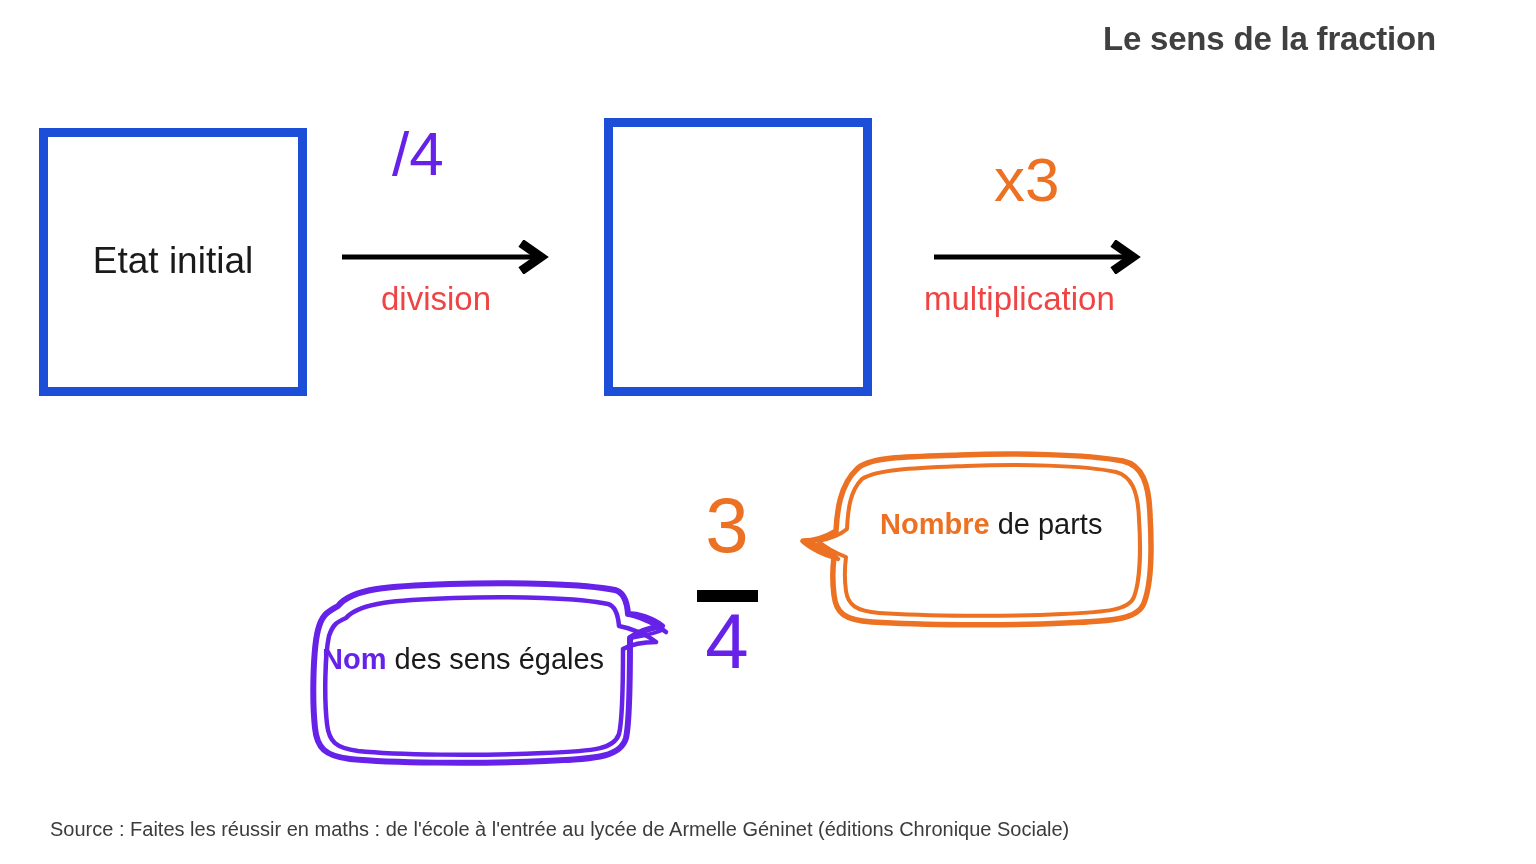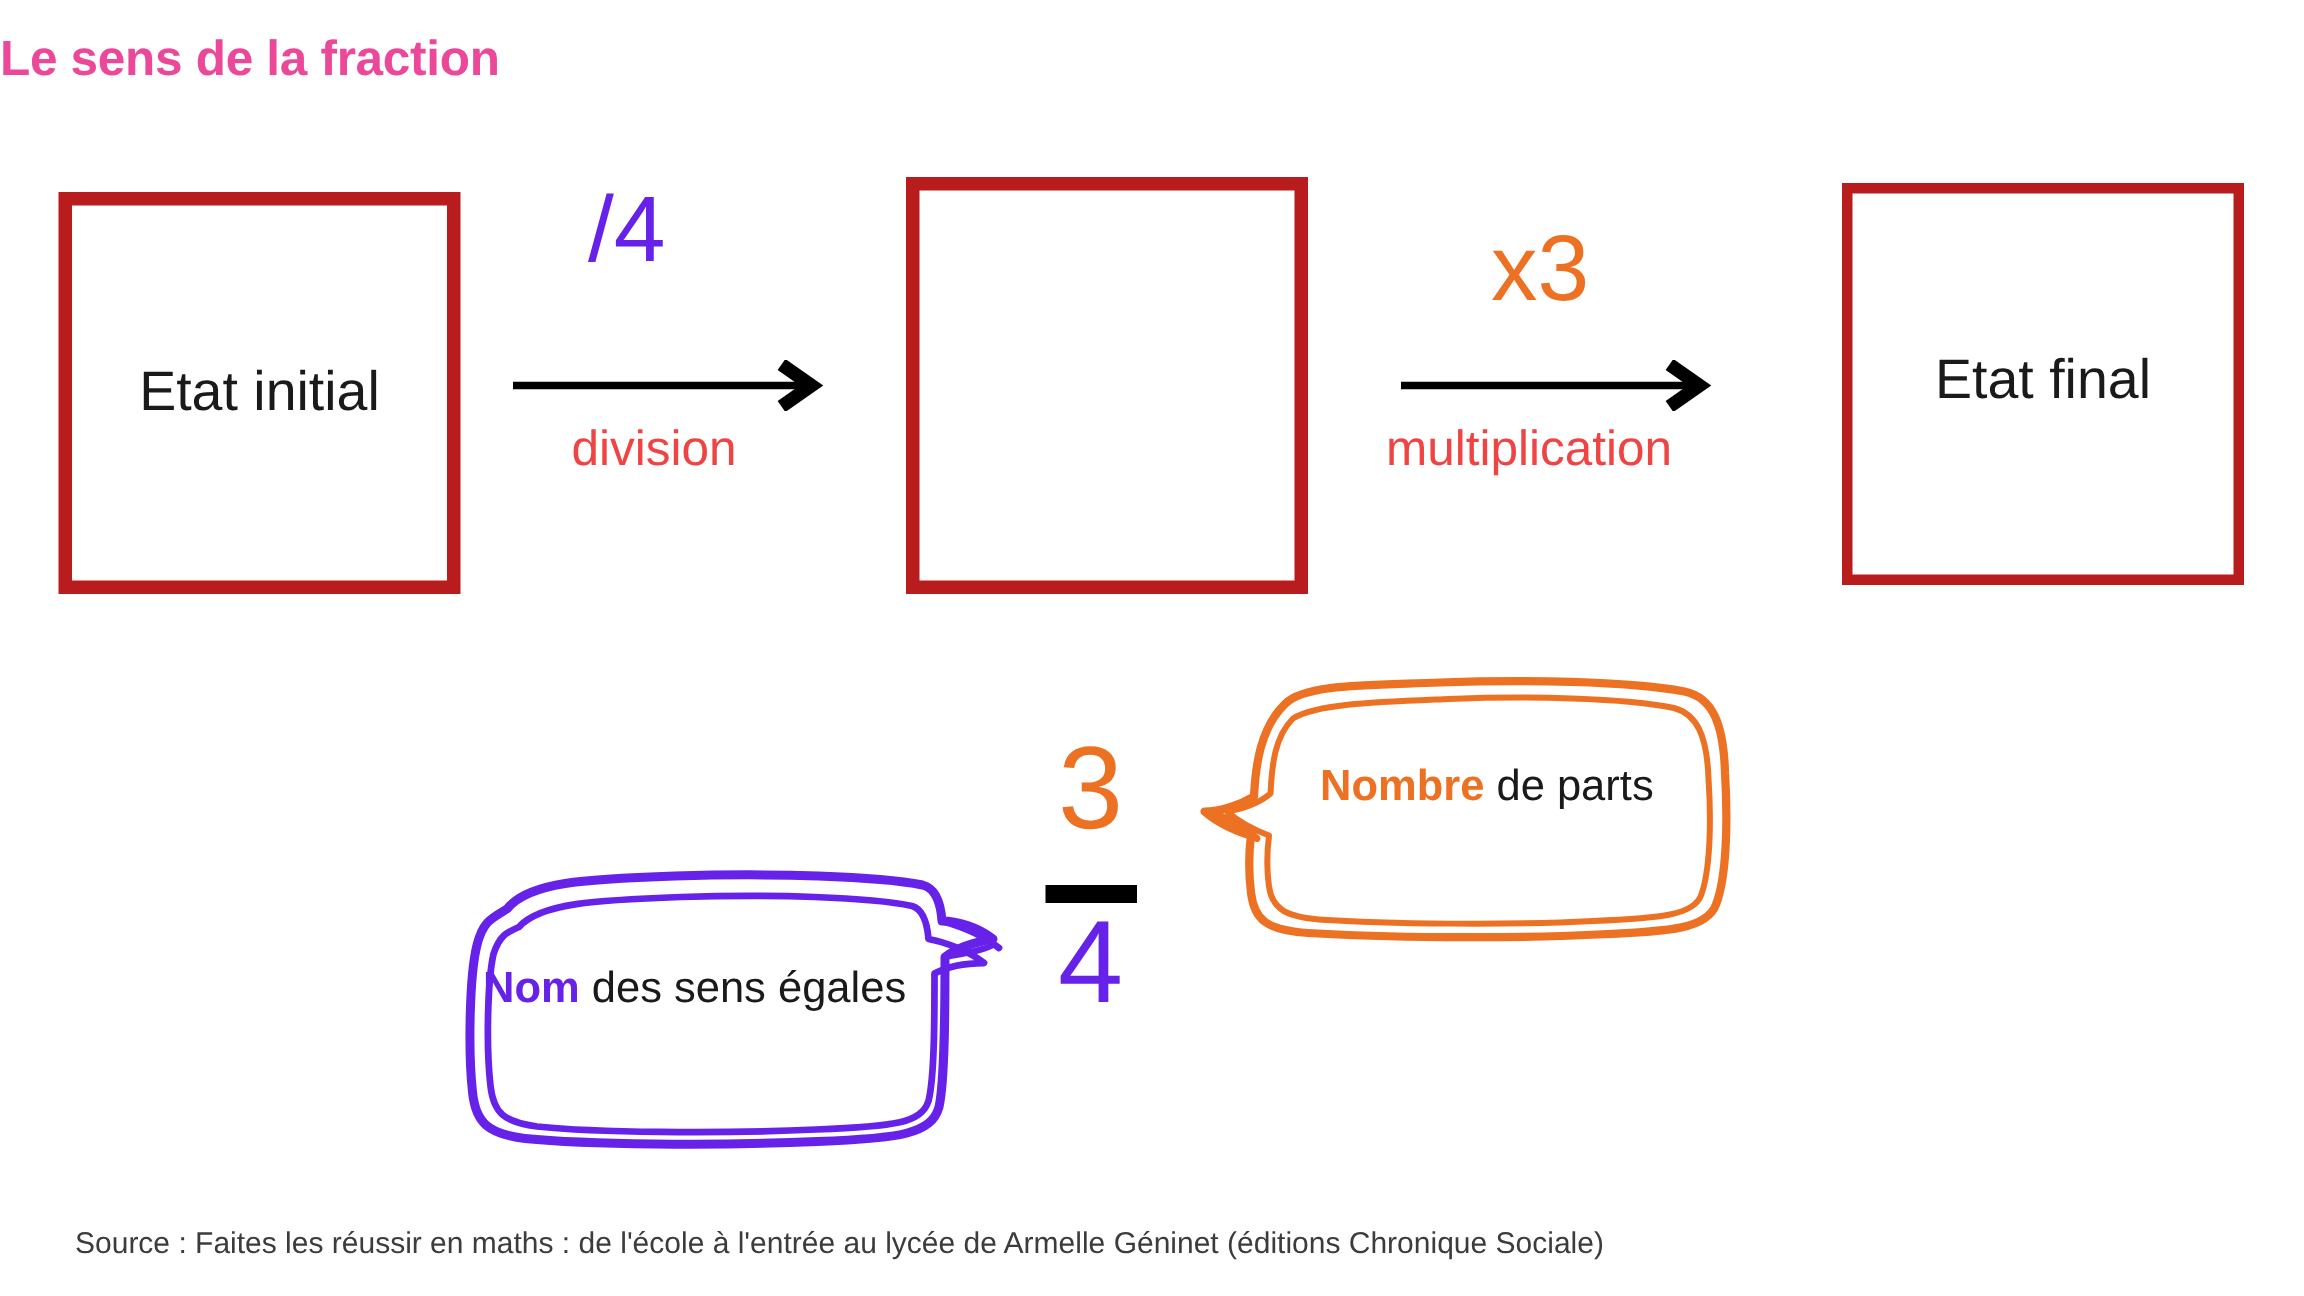--- a/index.html
+++ b/index.html
@@ -18,32 +18,32 @@
     background: #ffffff;
     overflow: hidden;
   }
 
   
   .title {
     position: absolute;
     left: 0;
     top: 20px;
     width: 1436px;
-    text-align: left;
+    text-align: right;
     font-size: 33px;
     font-weight: bold;
-    color: #ec4899;
+    color: #404040;
     letter-spacing: -0.2px;
   }
 
   
   .state-box {
     position: absolute;
     background: #ffffff;
-    border: 9px solid #b91c1c;
+    border: 9px solid #1d4ed8;
     box-sizing: border-box;
     display: flex;
     align-items: center;
     justify-content: center;
   }
   .state-box.thin { border-width: 7px; }
   .state-box .box-label {
     font-size: 37px;
     color: #1a1a1a;
     font-weight: 400;
@@ -177,23 +177,20 @@
 
   <div class="op-group" id="op-multiplication">
     <span class="op-factor">x3</span>
     <svg class="op-arrow" width="215" height="34" viewBox="0 0 215 34">
       <line x1="2" y1="17" x2="196" y2="17" stroke="#000000" stroke-width="5"></line>
       <polyline points="181,3 201,17 181,31" fill="none" stroke="#000000" stroke-width="9" stroke-linecap="butt" stroke-linejoin="miter"></polyline>
     </svg>
     <span class="op-label">multiplication</span>
   </div>
 
-  <div class="state-box thin" id="box-final">
-    <span class="box-label">Etat final</span>
-  </div>
 
   <div id="fraction">
     <span class="num">3</span>
     <span class="bar"></span>
     <span class="den">4</span>
   </div>
 
   <div class="callout" id="callout-numerateur">
     <svg width="360" height="190" viewBox="0 0 360 190">
 

